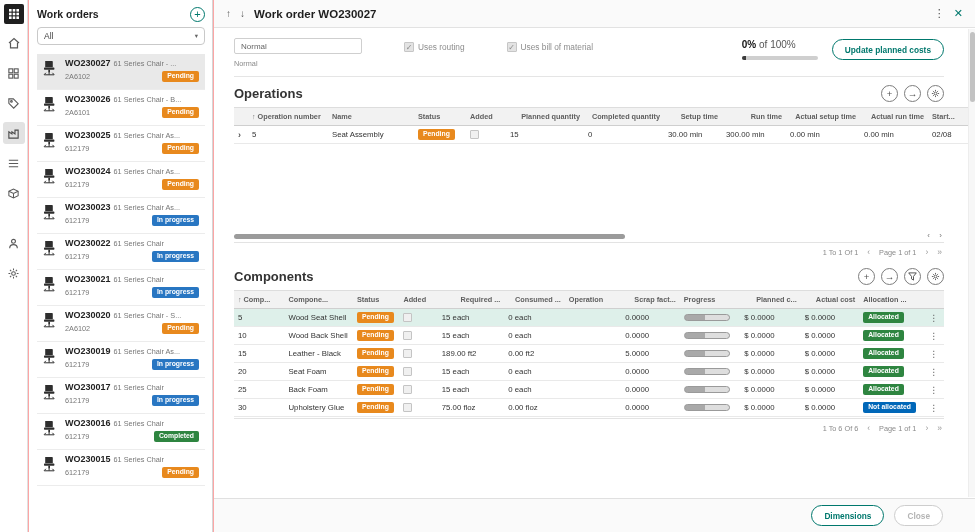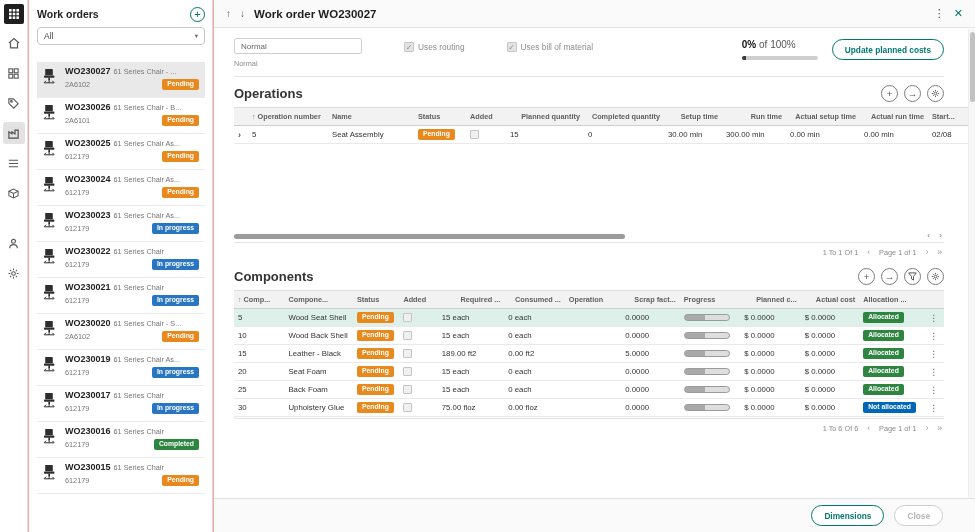--- a/index.html
+++ b/index.html
@@ -17,21 +17,21 @@
 
 .wo-panel{position:absolute;left:29px;top:0;bottom:0;width:184px;border-right:1px solid #d5d5d5;background:#fff;display:flex;flex-direction:column;padding:5px 7px 0 8px}
 .wo-head{display:flex;align-items:center;justify-content:space-between;height:18px;margin-bottom:4px}
 .wo-title{font-size:10.5px;font-weight:bold;color:#222}
 .add-btn{width:15px;height:15px;border-radius:50%;border:1px solid #00786d;color:#00786d;background:#fff;font-size:11px;line-height:1;display:flex;align-items:center;justify-content:center;cursor:pointer;padding:0}
 .wo-filter{height:18px;border:1px solid #c9c9c9;border-radius:4px;display:flex;align-items:center;justify-content:space-between;padding:0 6px;font-size:8.5px;color:#444;margin-bottom:9px;background:#fff;cursor:pointer}
 .caret{font-size:6.5px;color:#666}
 .wo-search{height:19px;border:1.5px solid #e9a63b;border-radius:2px;display:flex;align-items:center;gap:4px;padding:0 5px;background:#fff}
 .wo-search input{border:0;outline:0;font-size:8.5px;flex:1;min-width:0;font-family:inherit;color:#333;background:transparent}
 .wo-search input::placeholder{color:#a6a6a6}
-.wo-list{flex:1;overflow:hidden;margin-top:8px;position:relative}
+.wo-list{flex:1;overflow:hidden;margin-top:0;position:relative}
 .wo-item{display:flex;gap:6px;padding:4px 6px 3px 3px;border-bottom:1px solid #ececec;min-height:36px;cursor:pointer}
 .wo-item.selected{background:#e9e9e9}
 .wo-ic{flex:0 0 19px;padding-top:1px}
 .wo-text{flex:1;min-width:0}
 .l1{font-size:8.8px;white-space:nowrap;overflow:hidden;text-overflow:ellipsis;color:#222}
 .l1 b{font-size:9px}
 .l1 .desc{font-size:7.3px;color:#777;margin-left:3px;font-weight:normal}
 .l2{display:flex;align-items:center;justify-content:space-between;margin-top:3px}
 .l2 .code{font-size:7.3px;color:#777}
 

